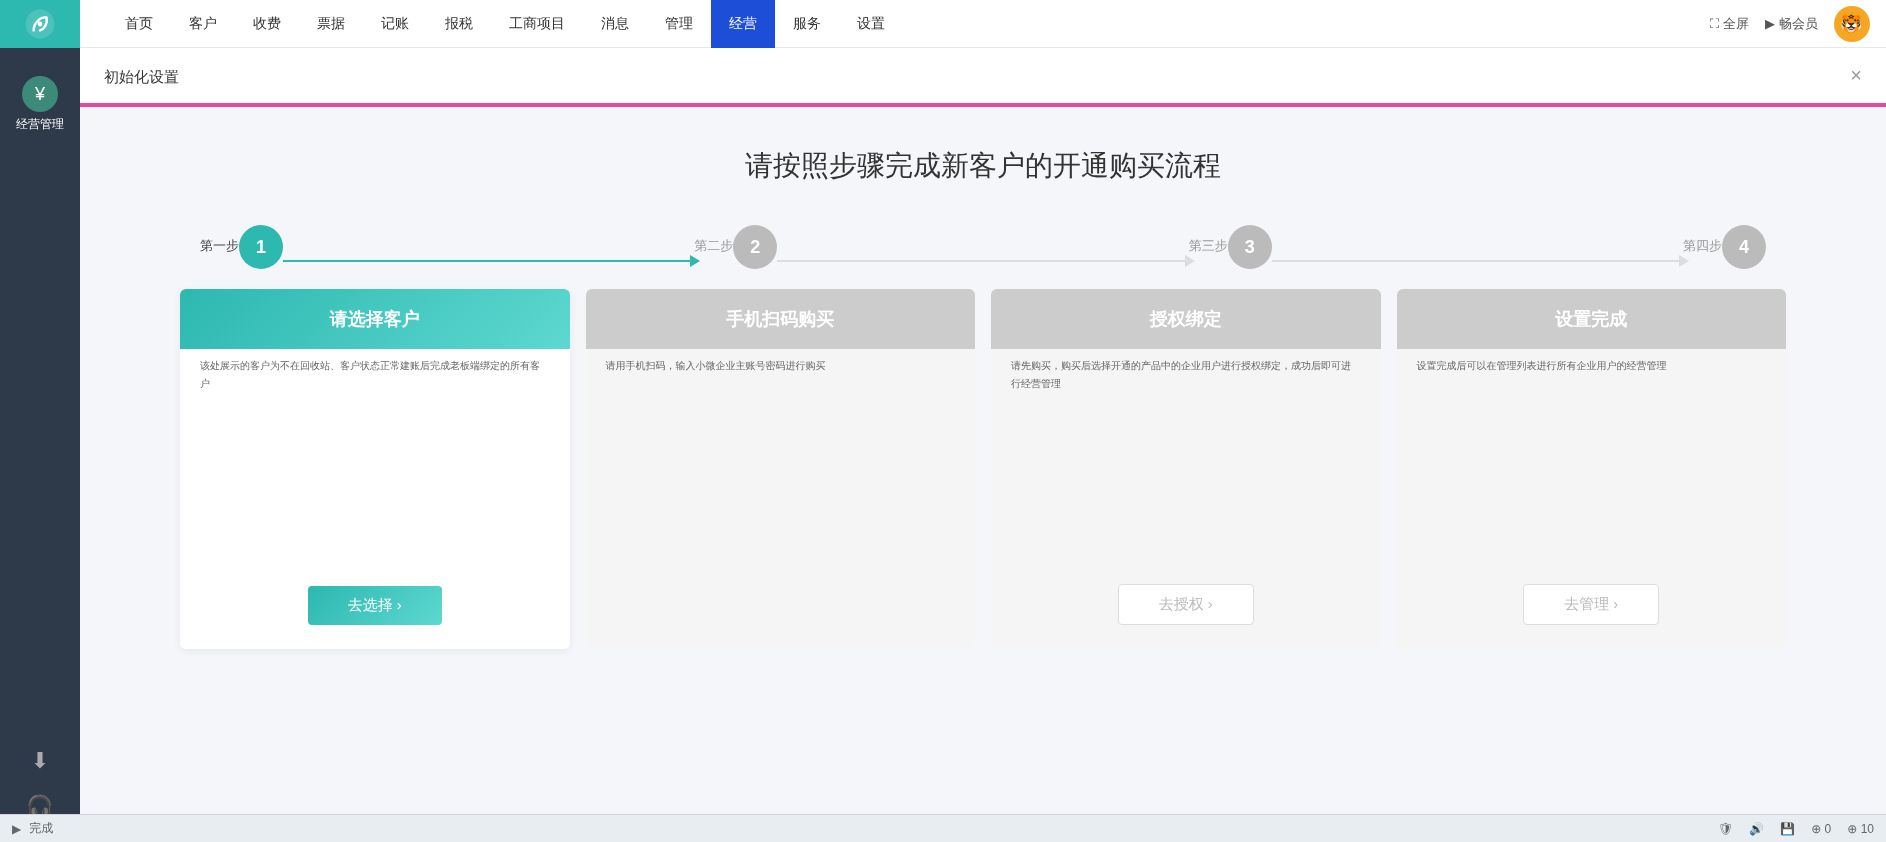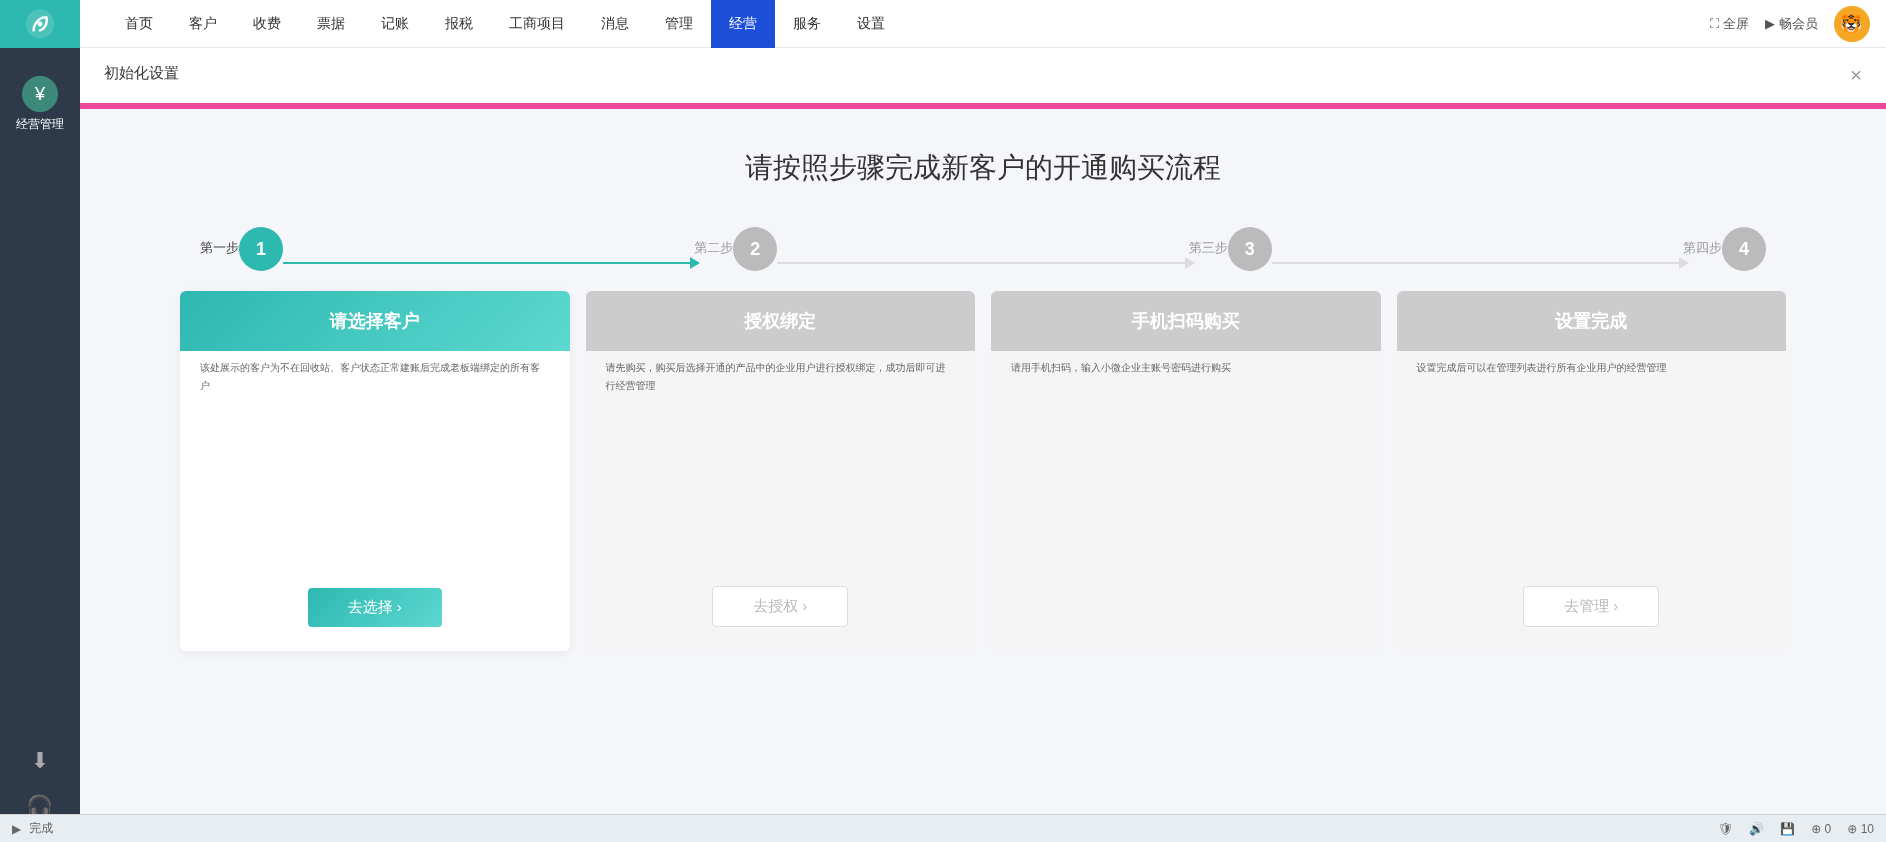--- a/index.html
+++ b/index.html
@@ -82,22 +82,22 @@
       margin-left: 80px;
       min-height: calc(842px - 48px - 28px);
       background: #f5f6fa;
       padding: 0;
     }
 
     
     .page-header {
       background: #fff;
       padding: 16px 24px;
-      display: flex; align-items: flex-start; justify-content: space-between;
-      border-bottom: 6px solid #ec4899;
+      display: flex; align-items: flex-end; justify-content: space-between;
+      border-bottom: 4px solid #ec4899;
     }
     .page-title { font-size: 15px; color: #333; }
     .close-btn { font-size: 20px; color: #999; cursor: pointer; }
 
     
     .content-area {
       padding: 40px 60px;
     }
 
     .flow-title {
@@ -302,40 +302,40 @@
         </div>
         <div class="card-footer">
           <button class="card-btn active-btn">
             <span>去选择 ›</span>
           </button>
         </div>
       </div>
 
       <div class="card">
         <div class="card-header inactive-h">
+          <span>手机扫码购买</span>
+        </div>
+        <div class="card-body">
+          <span>请用手机扫码，输入小微企业主账号密码进行购买</span>
+        </div>
+        <div class="card-footer">
+        </div>
+      </div>
+
+      <div class="card">
+        <div class="card-header inactive-h">
           <span>授权绑定</span>
         </div>
         <div class="card-body">
           <span>请先购买，购买后选择开通的产品中的企业用户进行授权绑定，成功后即可进行经营管理</span>
         </div>
         <div class="card-footer">
           <button class="card-btn inactive-btn">
             <span>去授权 ›</span>
           </button>
-        </div>
-      </div>
-
-      <div class="card">
-        <div class="card-header inactive-h">
-          <span>手机扫码购买</span>
-        </div>
-        <div class="card-body">
-          <span>请用手机扫码，输入小微企业主账号密码进行购买</span>
-        </div>
-        <div class="card-footer">
         </div>
       </div>
 
       <div class="card">
         <div class="card-header inactive-h">
           <span>设置完成</span>
         </div>
         <div class="card-body">
           <span>设置完成后可以在管理列表进行所有企业用户的经营管理</span>
         </div>

